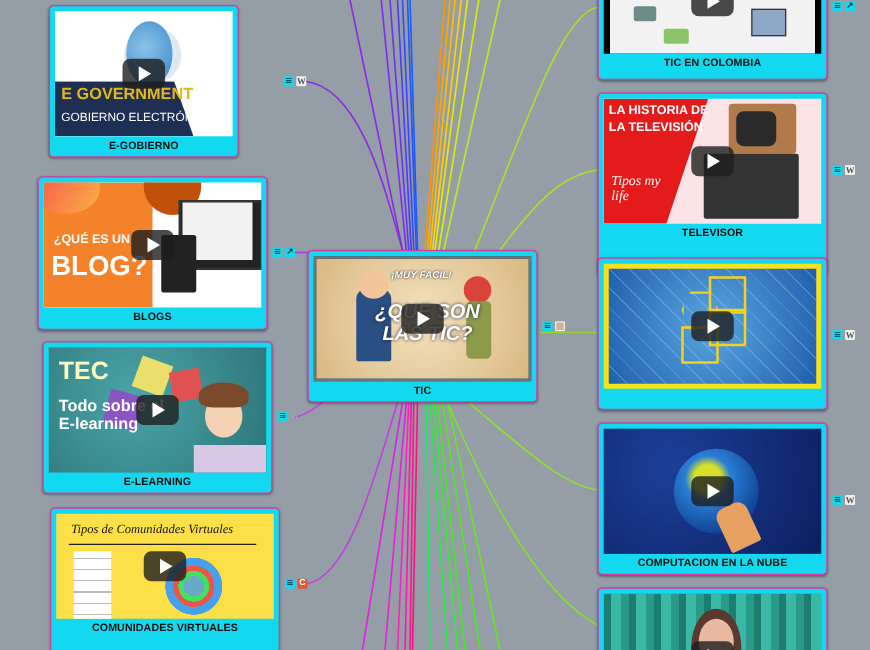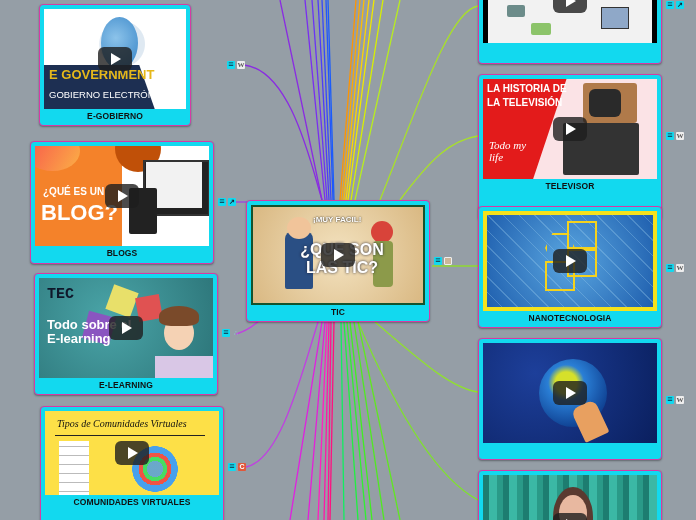--- a/index.html
+++ b/index.html
@@ -139,21 +139,21 @@
 
 <div class="node" style="left:34px;top:273px;width:184px;height:122px;">
   <div class="thumb" style="height:100px;background:#3a8f93;">
     <div class="art" style="background:radial-gradient(circle at 40% 40%,#4aa5a8,#2c7478);"></div>
     <div style="position:absolute;left:70px;top:10px;width:26px;height:26px;background:#e8e06a;transform:rotate(20deg);"></div>
     <div style="position:absolute;left:98px;top:18px;width:24px;height:24px;background:#e05252;transform:rotate(-10deg);"></div>
     <div style="position:absolute;left:46px;top:36px;width:28px;height:28px;background:#8a55c0;transform:rotate(15deg);"></div>
     <div style="position:absolute;left:125px;top:38px;width:30px;height:34px;border-radius:50%;background:#f5d2b4;"></div>
     <div style="position:absolute;left:120px;top:28px;width:40px;height:20px;border-radius:50% 50% 30% 30%;background:#7a4a2a;"></div>
     <div style="position:absolute;left:116px;top:78px;width:58px;height:24px;background:#d9c7e6;"></div>
-    <div style="position:absolute;left:8px;top:8px;font-size:15px;font-weight:bold;color:#0f172a;font-family:Liberation Mono, monospace;">TEC</div>
+    <div style="position:absolute;left:8px;top:8px;font-size:20px;font-weight:bold;color:#fef9c3;">TEC</div>
     <div style="position:absolute;left:8px;top:40px;width:100px;font-size:13px;line-height:14px;font-weight:bold;color:#fff;">Todo sobre el E-learning</div>
     <div class="play"></div>
   </div>
   <div class="label">E-LEARNING</div>
 </div>
 <div class="icons" style="left:222px;top:329px;">
   <span class="ic ic-notes"></span>
   <span class="ic ic-dots"></span>
 </div>
 
@@ -166,21 +166,21 @@
     <div class="play"></div>
   </div>
   <div class="label">COMUNIDADES VIRTUALES</div>
 </div>
 <div class="icons" style="left:228px;top:463px;">
   <span class="ic ic-notes"></span>
   <span class="ic ic-c"></span>
 </div>
 
 <div class="node" style="left:246px;top:200px;width:184px;height:122px;">
-  <div class="thumb" style="height:100px;background:#0c4a6e;border:2px solid #14532d;box-sizing:border-box;">
+  <div class="thumb" style="height:100px;background:#0c4a6e;border:2px solid #737373;box-sizing:border-box;font-style:italic;">
     <div class="art" style="background:radial-gradient(circle,#f3e2bf,#d9b882);"></div>
     <div style="position:absolute;left:32px;top:24px;width:28px;height:58px;background:#2a4f84;border-radius:8px 8px 2px 2px;"></div>
     <div style="position:absolute;left:34px;top:10px;width:24px;height:22px;border-radius:50%;background:#f1c49a;"></div>
     <div style="position:absolute;left:118px;top:14px;width:22px;height:22px;border-radius:50%;background:#d8433a;"></div>
     <div style="position:absolute;left:120px;top:34px;width:20px;height:46px;background:#8c9a4a;border-radius:4px;"></div>
     <div style="position:absolute;left:60px;top:8px;font-size:8px;font-weight:bold;color:#fff;text-shadow:0 0 2px #000;">¡MUY FACIL!</div>
     <div style="position:absolute;left:44px;top:34px;width:90px;font-size:16px;line-height:18px;font-weight:bold;color:#fff;text-align:center;text-shadow:0 0 3px #223;">¿QUE SON LAS TIC?</div>
     <div class="play"></div>
   </div>
   <div class="label">TIC</div>
@@ -191,68 +191,69 @@
 </div>
 
 <div class="node" style="left:478px;top:-62px;width:184px;height:126px;">
   <div class="thumb" style="height:100px;background:#000;">
     <div style="position:absolute;left:3%;top:0;width:94%;height:100%;background:#f2f2f2;"></div>
     <div style="position:absolute;left:24px;top:62px;width:18px;height:12px;background:#6c8c8a;border-radius:2px;"></div>
     <div style="position:absolute;left:48px;top:80px;width:20px;height:12px;background:#8cc46a;border-radius:2px;"></div>
     <div style="position:absolute;left:118px;top:64px;width:26px;height:20px;background:#8fa8c8;border:1px solid #333;"></div>
     <div class="play" style="top:58px;"></div>
   </div>
+  <div class="label">TIC EN COLOMBIA</div>
 </div>
 <div class="icons" style="left:666px;top:1px;">
   <span class="ic ic-notes"></span>
   <span class="ic ic-link"></span>
 </div>
 
 <div class="node" style="left:478px;top:74px;width:184px;height:146px;">
   <div class="thumb" style="height:100px;background:#fbe3e6;">
     <div style="position:absolute;left:0;top:0;width:48%;height:100%;background:#e31b1b;clip-path:polygon(0 0,100% 0,60% 100%,0 100%);"></div>
     <div style="position:absolute;left:100px;top:4px;width:54px;height:40px;background:#b07a4a;border-radius:3px;"></div>
     <div style="position:absolute;left:106px;top:10px;width:32px;height:28px;background:#2a2a2a;border-radius:6px;"></div>
     <div style="position:absolute;left:80px;top:44px;width:76px;height:52px;background:#333;border-radius:2px;"></div>
     <div style="position:absolute;left:4px;top:4px;font-size:10px;font-weight:bold;color:#fff;">LA HISTORIA DE</div>
     <div style="position:absolute;left:4px;top:18px;font-size:10px;font-weight:bold;color:#fff;">LA TELEVISIÓN</div>
-    <div style="position:absolute;left:6px;top:60px;width:40px;font-size:11px;line-height:12px;font-style:italic;font-family:'Liberation Serif',serif;color:#fff;">Todo my life</div>
+    <div style="position:absolute;left:6px;top:60px;width:40px;font-size:11px;line-height:12px;font-style:italic;font-family:'Liberation Serif',serif;color:#fff;">Tipos my life</div>
     <div class="play"></div>
   </div>
   <div class="label">TELEVISOR</div>
 </div>
 <div class="icons" style="left:666px;top:132px;">
   <span class="ic ic-notes"></span>
   <span class="ic ic-w"></span>
 </div>
 
 <div class="node" style="left:478px;top:206px;width:184px;height:122px;">
   <div class="thumb" style="height:100px;background:#f5e21c;">
     <div style="position:absolute;left:4px;top:4px;right:4px;bottom:4px;background:radial-gradient(circle at 50% 50%,#5aa6e0,#1f5fae);"></div>
     <div style="position:absolute;left:4px;top:4px;right:4px;bottom:4px;background:repeating-linear-gradient(45deg,transparent 0 10px,rgba(160,210,240,0.3) 10px 11px);"></div>
     <div style="position:absolute;left:62px;top:22px;width:26px;height:26px;border:2px solid #f5d21c;clip-path:polygon(25% 0,75% 0,100% 50%,75% 100%,25% 100%,0 50%);"></div>
     <div style="position:absolute;left:84px;top:10px;width:26px;height:26px;border:2px solid #f5d21c;"></div>
     <div style="position:absolute;left:84px;top:36px;width:26px;height:26px;border:2px solid #f5d21c;"></div>
     <div style="position:absolute;left:62px;top:50px;width:26px;height:26px;border:2px solid #f5d21c;"></div>
     <div class="play"></div>
   </div>
-  <div class="label">NANOTECNOLOGIA</div>
 </div>
 <div class="icons" style="left:666px;top:264px;">
   <span class="ic ic-notes"></span>
   <span class="ic ic-w"></span>
 </div>
 
 <div class="node" style="left:478px;top:338px;width:184px;height:122px;">
   <div class="thumb" style="height:100px;background:#0f2a7a;">
     <div class="art" style="background:radial-gradient(circle at 30% 30%,#1d3f9a,#0a1f5e);"></div>
     <div style="position:absolute;left:56px;top:16px;width:68px;height:68px;border-radius:50%;background:radial-gradient(circle at 40% 35%,#d6e02a 0 18%,#2a7fd6 30%,#0c3a8a 80%);"></div>
     <div style="position:absolute;left:94px;top:60px;width:26px;height:36px;background:#e8a060;border-radius:8px 8px 2px 2px;transform:rotate(-25deg);"></div>
     <div class="play"></div>
   </div>
+  <div class="label">COMPUTACION EN LA NUBE</div>
 </div>
 <div class="icons" style="left:666px;top:396px;">
   <span class="ic ic-notes"></span>
   <span class="ic ic-w"></span>
 </div>
 
 <div class="node" style="left:478px;top:470px;width:184px;height:122px;">
   <div class="thumb" style="height:100px;background:#2aa08f;">
     <div class="art" style="background:repeating-linear-gradient(90deg,#1d7d70 0 6px,#3bb8a5 6px 14px,#2a9a88 14px 20px);"></div>
     <div style="position:absolute;left:70px;top:12px;width:40px;height:60px;border-radius:50% 50% 20% 20%;background:#5a3a30;"></div>

